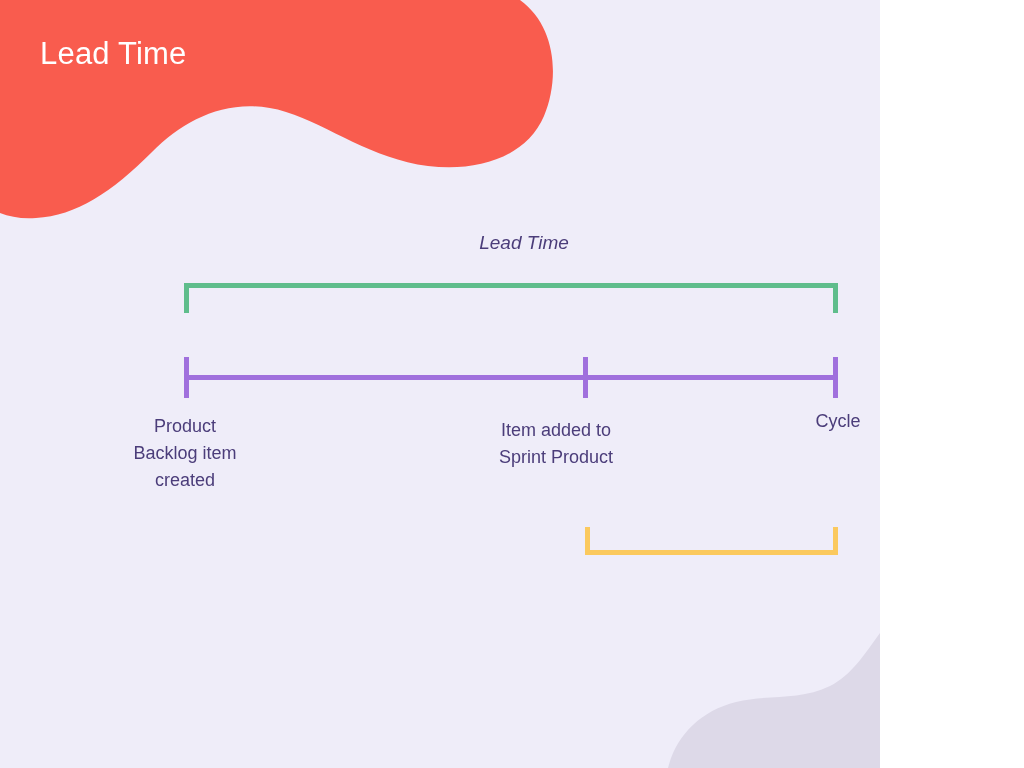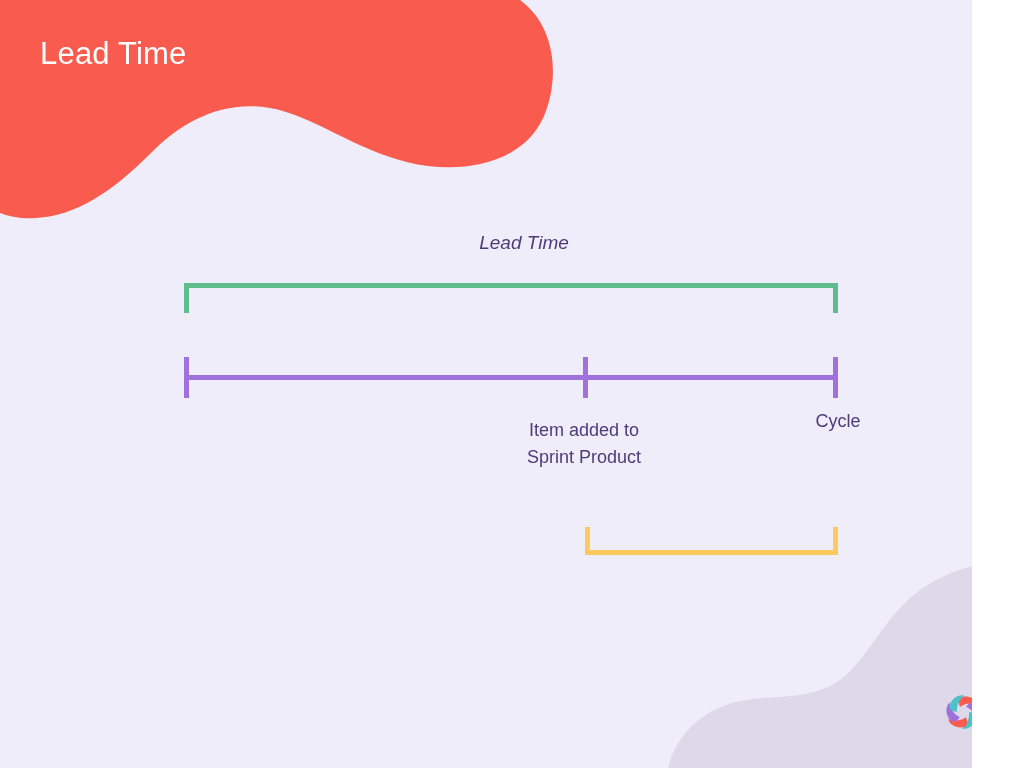--- a/index.html
+++ b/index.html
@@ -3,21 +3,21 @@
 <meta charset="utf-8">
 <title>Lead Time</title>
 <style>
   html, body {
     margin: 0;
     padding: 0;
     background: #ffffff;
   }
   #slide {
     position: relative;
-    width: 972px;
+    width: 880px;
     height: 768px;
     overflow: hidden;
     background: #efedf9;
     font-family: "Liberation Sans", sans-serif;
   }
 
   
   #bg-shapes {
     position: absolute;
     left: 0; top: 0;
@@ -112,21 +112,21 @@
     position: absolute;
     font-size: 18px;
     line-height: 27px;
     color: #4b3d7a;
     text-align: center;
     width: 220px;
   }
   .milestone-label span { display: block; }
 
   #milestone-label-0 { left: 75px;  top: 413px; }
-  #milestone-label-1 { left: 474px; top: 417px; }
+  #milestone-label-1 { left: 446px; top: 417px; }
   #milestone-label-2 { left: 728px; top: 408px; }
 
   
   #brand-logo {
     position: absolute;
     left: 941px;
     top: 690px;
     width: 44px;
     height: 44px;
   }
@@ -158,20 +158,25 @@
 
     <div id="lead-time-bracket-label" class="bracket-label">Lead Time</div>
 
     <div id="lead-time-bracket"></div>
 
     <div id="timeline-axis"></div>
     <div class="timeline-tick" style="left:184px;"></div>
     <div class="timeline-tick" style="left:583px;"></div>
     <div class="timeline-tick" style="left:833px;"></div>
 
+    <div id="milestone-label-0" class="milestone-label">
+      <span>Product</span>
+      <span>Backlog item</span>
+      <span>created</span>
+    </div>
     <div id="milestone-label-1" class="milestone-label">
       <span>Item added to</span>
       <span>Sprint Product</span>
     </div>
     <div id="milestone-label-2" class="milestone-label">
       <span>Cycle</span>
     </div>
 
     <div id="cycle-time-bracket"></div>
   </div>

